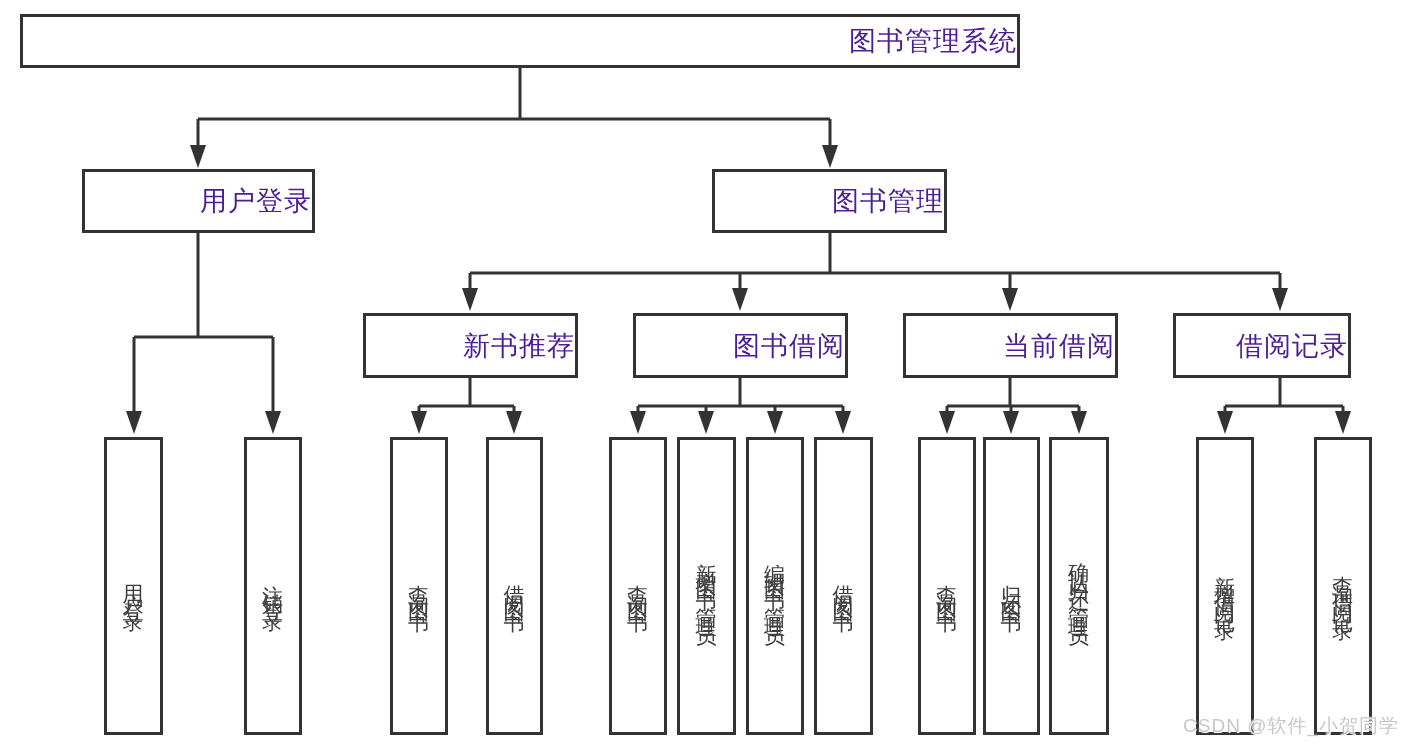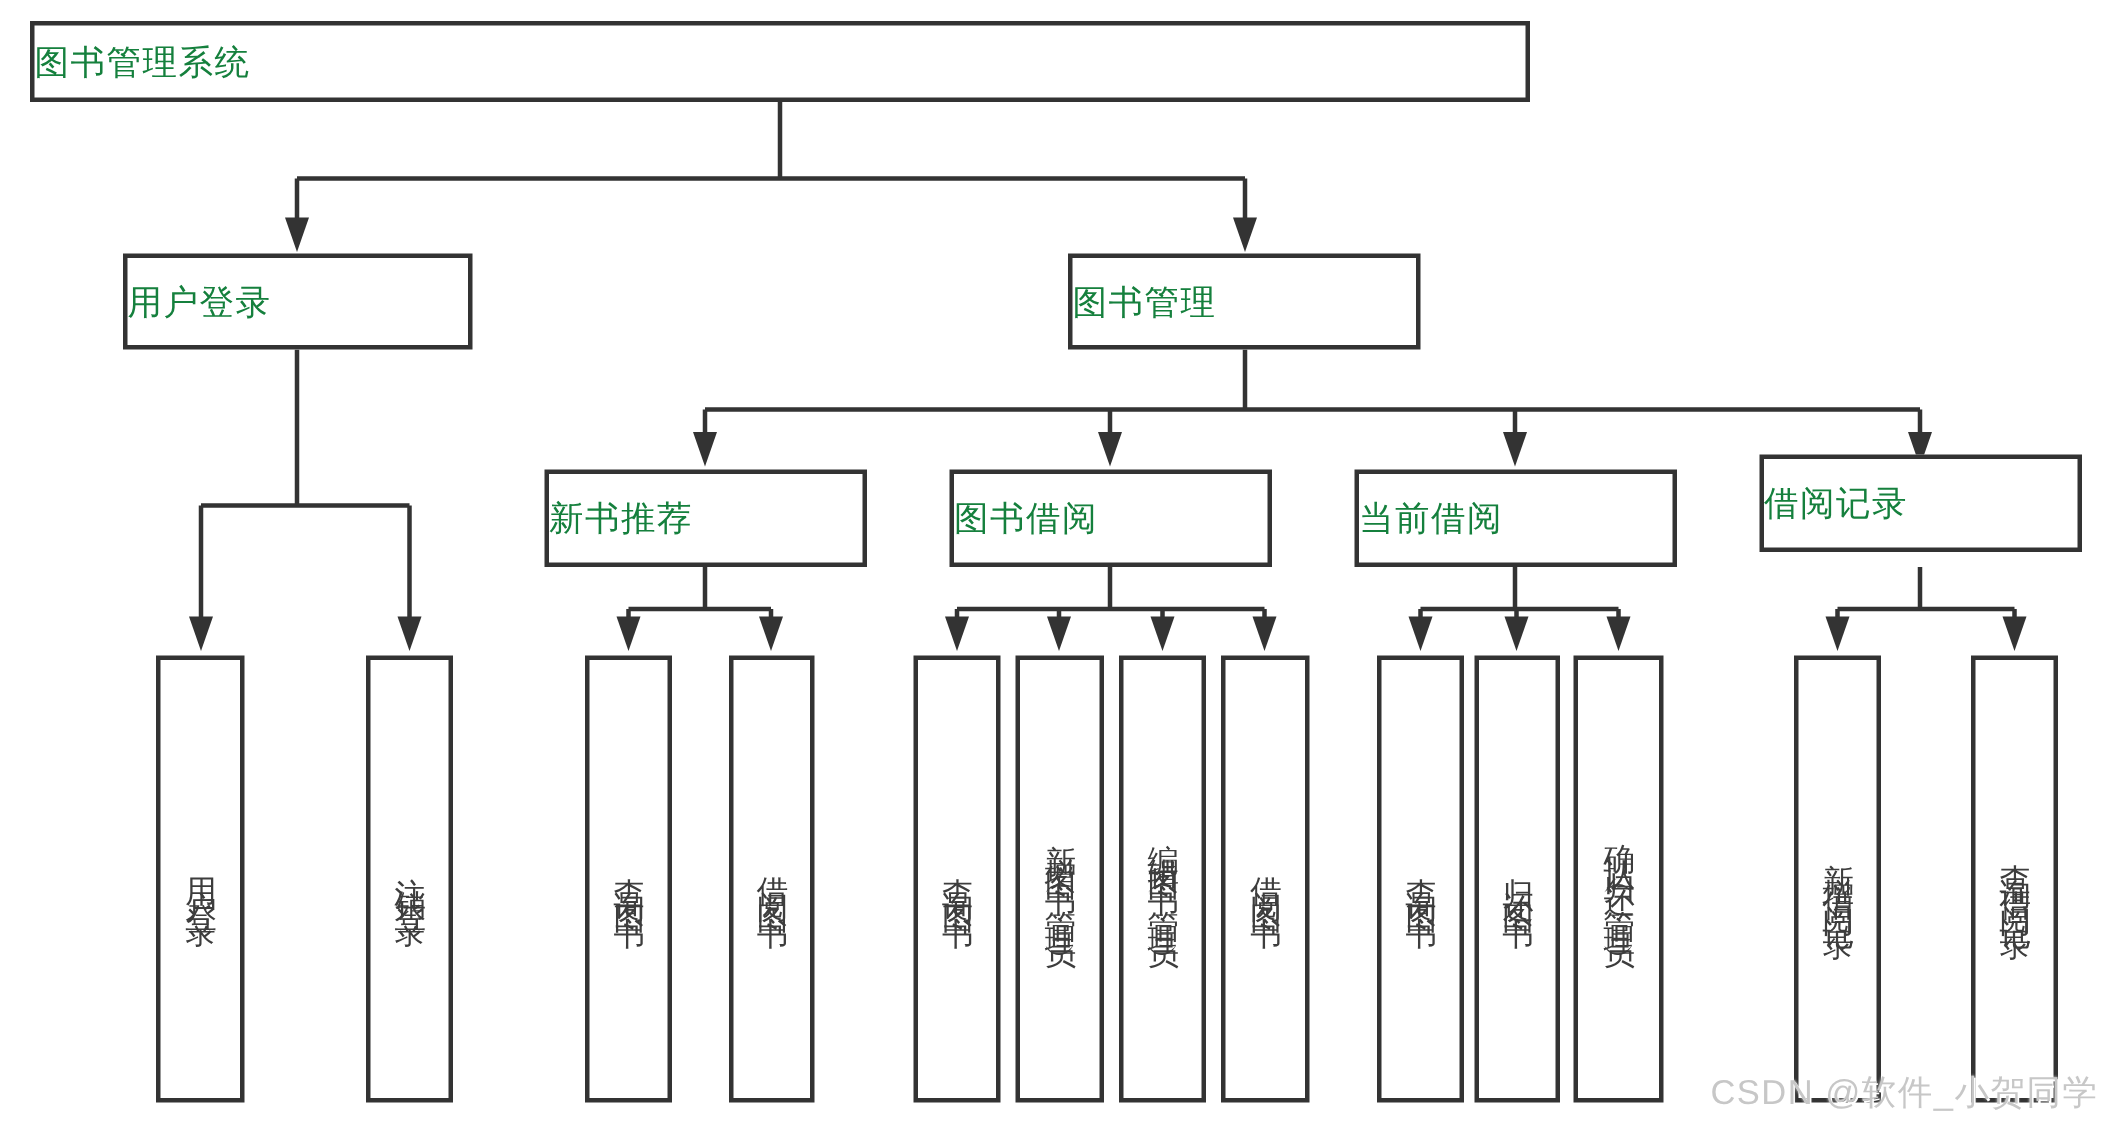--- a/index.html
+++ b/index.html
@@ -16,23 +16,23 @@
     left: 0; top: 0;
     pointer-events: none;
   }
   .hbox {
     position: absolute;
     box-sizing: border-box;
     border: 3px solid #333333;
     background: #ffffff;
     display: flex;
     align-items: center;
-    justify-content: flex-start;
-    font-size: 23px;
-    color: #15803d;
+    justify-content: flex-end;
+    font-size: 27px;
+    color: #4c1d95;
     letter-spacing: 1px;
   }
   .vbox {
     position: absolute;
     box-sizing: border-box;
     border: 3px solid #333333;
     background: #ffffff;
     top: 437px;
     height: 298px;
     display: flex;
@@ -45,21 +45,21 @@
     font-size: 21px;
     line-height: 1;
     letter-spacing: 9px;
     color: #3d3d3d;
     white-space: nowrap;
   }
   #watermark {
     position: absolute;
     right: 6px;
     top: 713px;
-    font-size: 23px;
+    font-size: 19px;
     color: #c7c7c7;
     text-shadow: 0 0 2px #ffffff, 1px 1px 0 #ffffff;
     letter-spacing: 1px;
   }
 </style>
 </head>
 <body>
 
 <div id="canvas">
 
@@ -116,21 +116,21 @@
 
   <div class="hbox" style="left:712px; top:169px; width:235px; height:64px;">
     <span>图书管理</span>
   </div>
   <div class="hbox" style="left:903px; top:313px; width:215px; height:65px;">
     <span>当前借阅</span>
   </div>
   <div class="hbox" style="left:633px; top:313px; width:215px; height:65px;">
     <span>图书借阅</span>
   </div>
-  <div class="hbox" style="left:1173px; top:303px; width:215px; height:65px;">
+  <div class="hbox" style="left:1173px; top:313px; width:178px; height:65px;">
     <span>借阅记录</span>
   </div>
 
   <div class="vbox" style="left:104px; width:59px;">
     <span class="vtext">用户登录</span>
   </div>
   <div class="vbox" style="left:244px; width:58px;">
     <span class="vtext">注销登录</span>
   </div>
 

